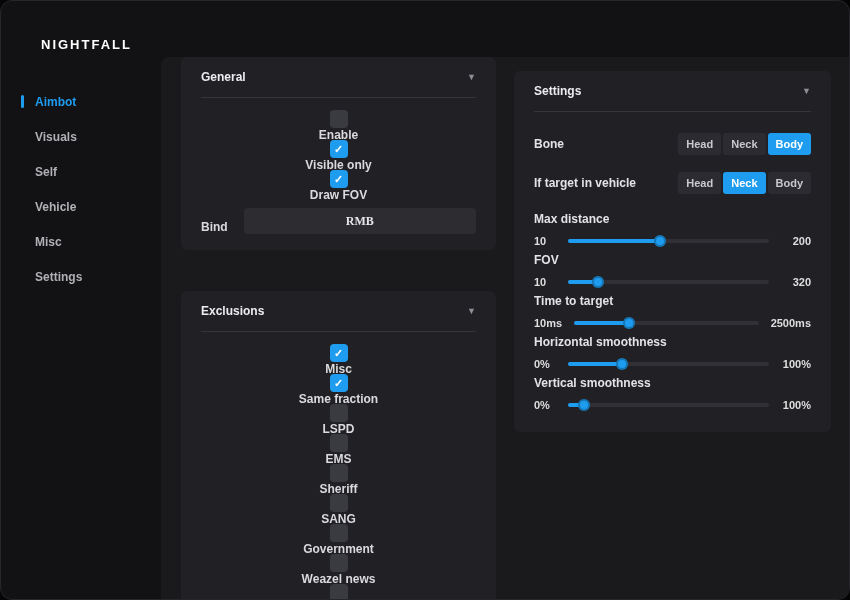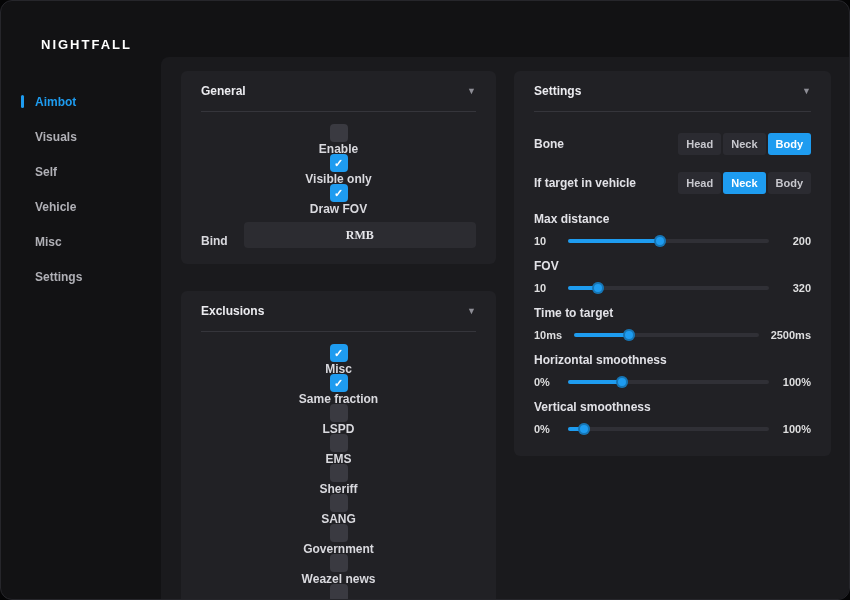--- a/index.html
+++ b/index.html
@@ -19,21 +19,21 @@
   .nav-bar { width:3px; height:13px; border-radius:2px; background:transparent;
     margin-right:11px; }
   .nav-item.active { color:var(--accent); }
   .nav-item.active .nav-bar { background:var(--accent); }
 
   
   .main { position:absolute; left:160px; top:56px; right:0; bottom:0;
     background:#1a1a1d; border-top-left-radius:8px; }
   .panel { position:absolute; background:#212125; border-radius:6px;
     padding:0 20px 16px 20px; }
-  .panel-general    { left:20px;  top:14px;  width:315px; }
+  .panel-general    { left:20px;  top:0;  width:315px; }
   .panel-exclusions { left:20px;  top:234px; width:315px; }
   .panel-settings   { left:353px; top:14px;  width:317px; padding-bottom:20px; }
 
   .panel-header { display:flex; align-items:center; justify-content:space-between;
     height:40px; }
   .panel-title { font-size:12px; font-weight:700; color:#ececf0; }
   .chevron { font-size:9px; color:#8e8e96; cursor:pointer; }
   .divider { height:1px; background:#35353b; margin-bottom:12px; }
 
   
@@ -55,21 +55,21 @@
   .seg-row { display:flex; align-items:center; justify-content:space-between; height:39px; }
   .seg-label { font-size:12px; font-weight:600; color:#e2e2e7; }
   .seg-group { display:flex; gap:2px; }
   .seg-btn { min-width:37px; height:22px; padding:0 8px; border:none; border-radius:3px;
     background:#2b2b31; color:#c8c8ce; font-size:11px; font-weight:600; cursor:pointer;
     font-family:"Liberation Sans", sans-serif; }
   .seg-btn.selected { background:var(--accent); color:#ffffff; }
 
   
   .sliders { margin-top:10px; }
-  .slider-block { margin-top:11px; }
+  .slider-block { margin-top:5px; }
   .slider-block:first-child { margin-top:0; }
   .slider-label { font-size:12px; font-weight:600; color:#e2e2e7; margin-bottom:8px; }
   .slider-row { display:flex; align-items:center; gap:12px; height:14px; }
   .slider-min { font-size:11px; font-weight:600; color:#dededf; min-width:22px; }
   .slider-max { font-size:11px; font-weight:600; color:#dededf; min-width:30px;
     text-align:right; }
   .slider-track { position:relative; flex:1; height:4px; border-radius:2px;
     background:#303036; cursor:pointer; }
   .slider-fill { position:absolute; left:0; top:0; height:100%; border-radius:2px;
     background:var(--accent); }

